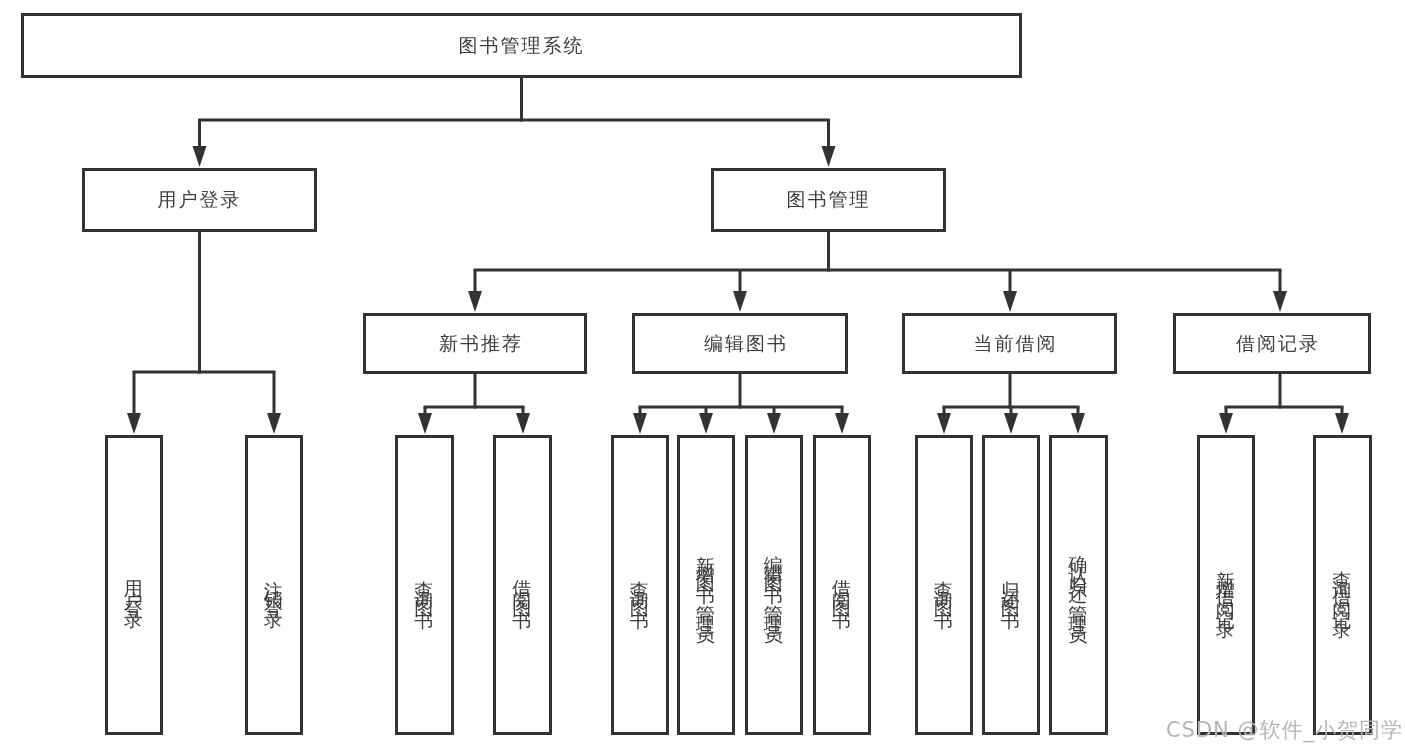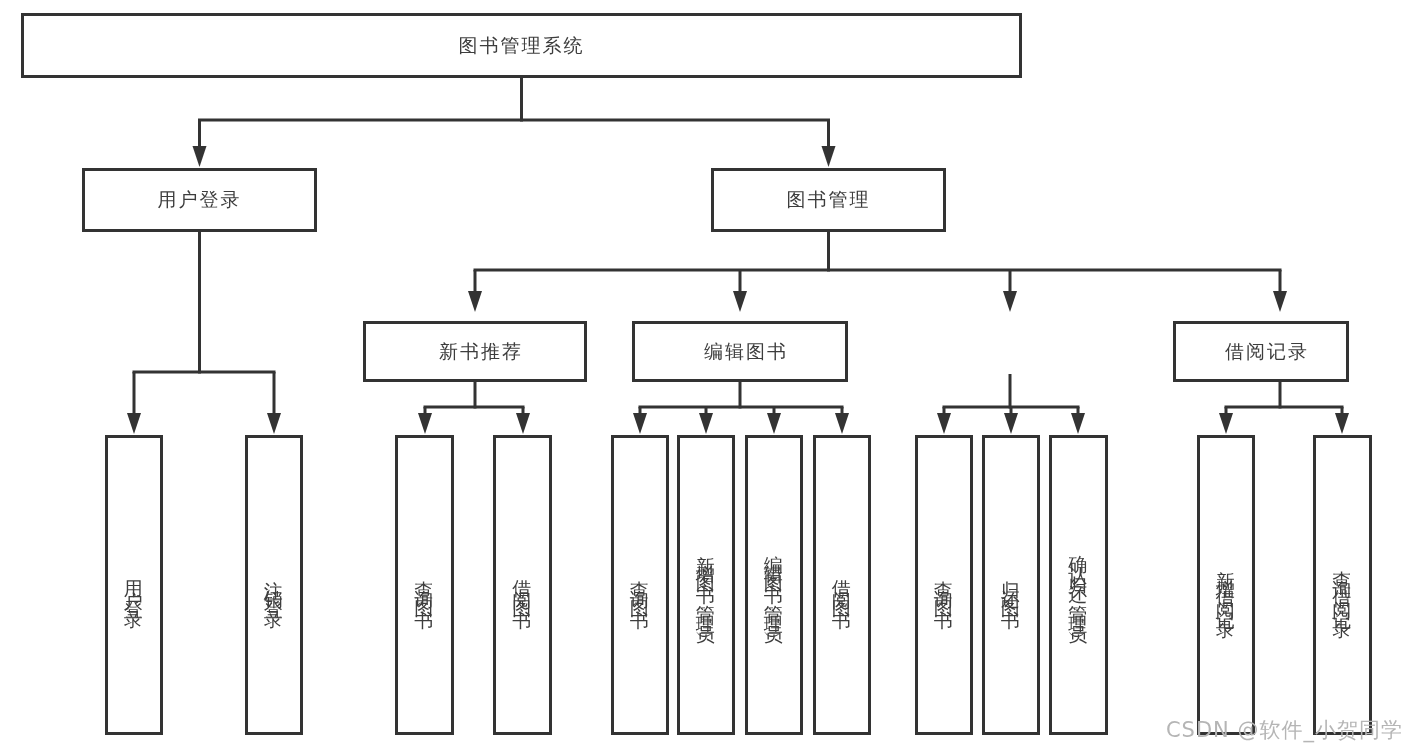--- a/index.html
+++ b/index.html
@@ -15,25 +15,25 @@
   .v-label{
     writing-mode:vertical-rl;text-orientation:mixed;
     font-size:19px;letter-spacing:10px;line-height:1.3;white-space:nowrap;
   }
   
   .n-root{left:21px;top:13px;width:1001px;height:65px;}
   
   .n-user-login{left:82px;top:168px;width:235px;height:64px;}
   .n-book-mgmt{left:711px;top:168px;width:235px;height:64px;text-align:center;}
   
-  .n-l3{top:321px;height:61px;padding-left:12px;}
+  .n-l3{top:313px;height:61px;padding-left:12px;}
   .n-new-book{left:363px;width:224px;}
   .n-book-borrow{left:632px;width:216px;}
   .n-current-borrow{left:902px;width:215px;}
-  .n-borrow-records{left:1173px;width:176px;justify-content:center;}
+  .n-borrow-records{left:1173px;width:198px;justify-content:center;}
   
   .leaf{top:435px;height:300px;}
   .a1{left:105px;width:58px;} .a2{left:245px;width:58px;}
   .b1{left:395px;width:59px;} .b2{left:493px;width:59px;}
   .c1{left:611px;width:58px;} .c2{left:677px;width:58px;}
   .c3{left:745px;width:58px;} .c4{left:813px;width:58px;}
   .d1{left:915px;width:58px;} .d2{left:982px;width:58px;} .d3{left:1049px;width:59px;}
   .e1{left:1197px;width:58px;} .e2{left:1313px;width:59px;}
   .connectors{position:absolute;left:0;top:0;width:1405px;height:747px;z-index:1;pointer-events:none;}
   .connectors path{stroke:#333333;stroke-width:3;fill:none;}
@@ -127,20 +127,23 @@
   <div class="box n-book-mgmt">
     <span class="h-label">图书管理</span>
   </div>
 
   <div class="box n-l3 n-new-book">
     <span class="h-label">新书推荐</span>
   </div>
   <div class="box n-l3 n-book-borrow">
     <span class="h-label">编辑图书</span>
   </div>
+  <div class="box n-l3 n-current-borrow">
+    <span class="h-label">当前借阅</span>
+  </div>
   <div class="box n-l3 n-borrow-records">
     <span class="h-label">借阅记录</span>
   </div>
 
   <div class="box leaf a1">
     <span class="v-label">用户登录</span>
   </div>
   <div class="box leaf a2">
     <span class="v-label">注销登录</span>
   </div>

